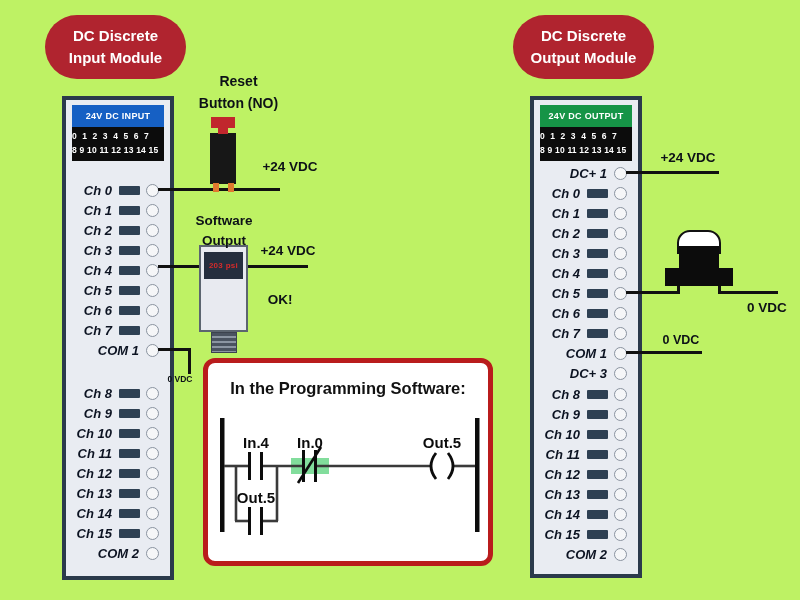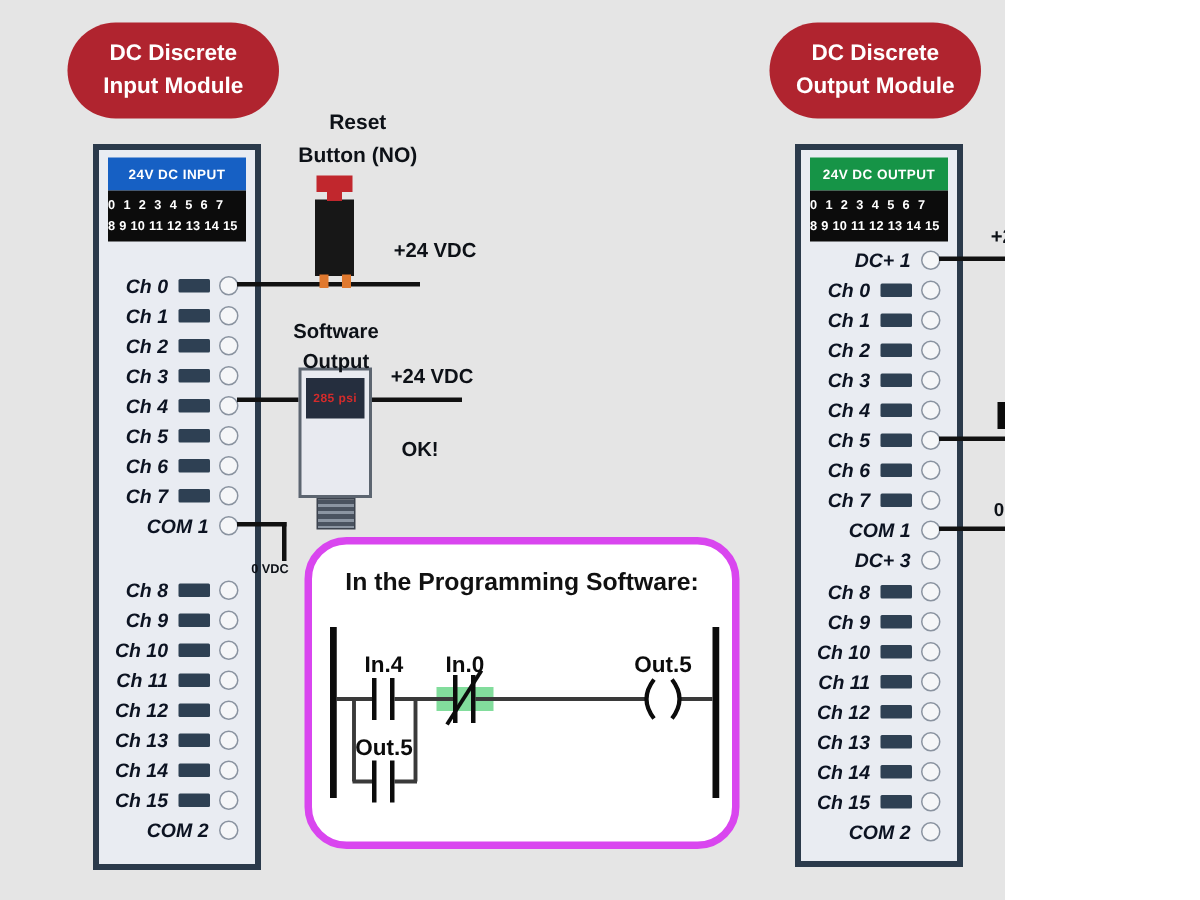--- a/index.html
+++ b/index.html
@@ -1,17 +1,17 @@
 <!DOCTYPE html>
 <html><head>
 <meta charset="utf-8">
 <style>
   html,body{margin:0;padding:0;}
   body{font-family:"Liberation Sans", sans-serif; background:#ffffff;}
-  #stage{position:relative;width:670px;height:600px;background:#e5e5e5;overflow:hidden;}
+  #stage{position:relative;width:800px;height:600px;background:#bef264;overflow:hidden;}
 
   
   .badge{position:absolute;width:141px;height:64px;background:#b0242f;border-radius:32px;
     color:#ffffff;font-weight:bold;font-size:15px;line-height:1.45;
     display:flex;flex-direction:column;align-items:center;justify-content:center;text-align:center;}
   #badge-input{left:45px;top:15px;}
   #badge-output{left:513px;top:15px;}
 
   
   .module{position:absolute;width:112px;background:#e9ecf2;border:4px solid #2b3a4b;box-sizing:border-box;}
@@ -53,21 +53,21 @@
   .ps-threads{position:absolute;left:211px;top:332px;width:26px;height:21px;
     background:repeating-linear-gradient(180deg,#4a5360 0 3px,#8b95a2 3px 5px);border:1px solid #3c434e;box-sizing:border-box;}
 
   
   .sol-dome{position:absolute;left:677px;top:230px;width:44px;height:24px;background:#ffffff;border:2.5px solid #111;border-radius:13px 13px 0 0;box-sizing:border-box;}
   .sol-body{position:absolute;left:679px;top:246px;width:40px;height:24px;background:#0c0c0c;}
   .sol-base{position:absolute;left:665px;top:268px;width:68px;height:18px;background:#0c0c0c;}
 
   
   #ladder-box{position:absolute;left:203px;top:358px;width:290px;height:208px;background:#ffffff;
-    border:5px solid #d946ef;border-radius:28px;box-sizing:border-box;}
+    border:5px solid #b91c1c;border-radius:12px;box-sizing:border-box;}
   #ladder-title{margin-top:16px;text-align:center;font-weight:bold;font-size:16.5px;color:#111111;}
   #ladder-svg{position:absolute;left:208px;top:403px;}
   .lad-line{stroke:#3a3a3a;stroke-width:2.6;}
   .lad-bar{fill:#0c0c0c;}
   .lad-rail{fill:#0c0c0c;}
   .lad-text{font-family:"Liberation Sans",sans-serif;font-weight:bold;font-size:15px;fill:#0c0c0c;text-anchor:middle;}
 </style>
 </head>
 <body>
 
@@ -295,21 +295,21 @@
   <div class="wlabel" style="left:181px;top:71px;width:115px;font-size:14px;line-height:1.55;">
     <div>Reset</div>
     <div>Button (NO)</div>
   </div>
   <div class="wlabel" style="left:258px;top:159px;width:64px;font-size:13.5px;">+24 VDC</div>
 
   <div class="wire-h" style="left:158px;top:265px;width:42px;"></div>
   <div class="wire-h" style="left:246px;top:265px;width:62px;"></div>
   <div class="ps-body"></div>
   <div class="ps-display">
-    <span class="ps-reading">285 psi</span>
+    <span class="ps-reading">203 psi</span>
   </div>
   <div class="ps-threads"></div>
   <div class="wlabel" style="left:186px;top:211px;width:76px;font-size:13.5px;line-height:1.5;">
     <div>Software</div>
     <div>Output</div>
   </div>
   <div class="wlabel" style="left:256px;top:243px;width:64px;font-size:13.5px;">+24 VDC</div>
   <div class="wlabel" style="left:258px;top:292px;width:44px;font-size:13.5px;">OK!</div>
 
   <div class="wire-h" style="left:158px;top:348px;width:33px;"></div>

